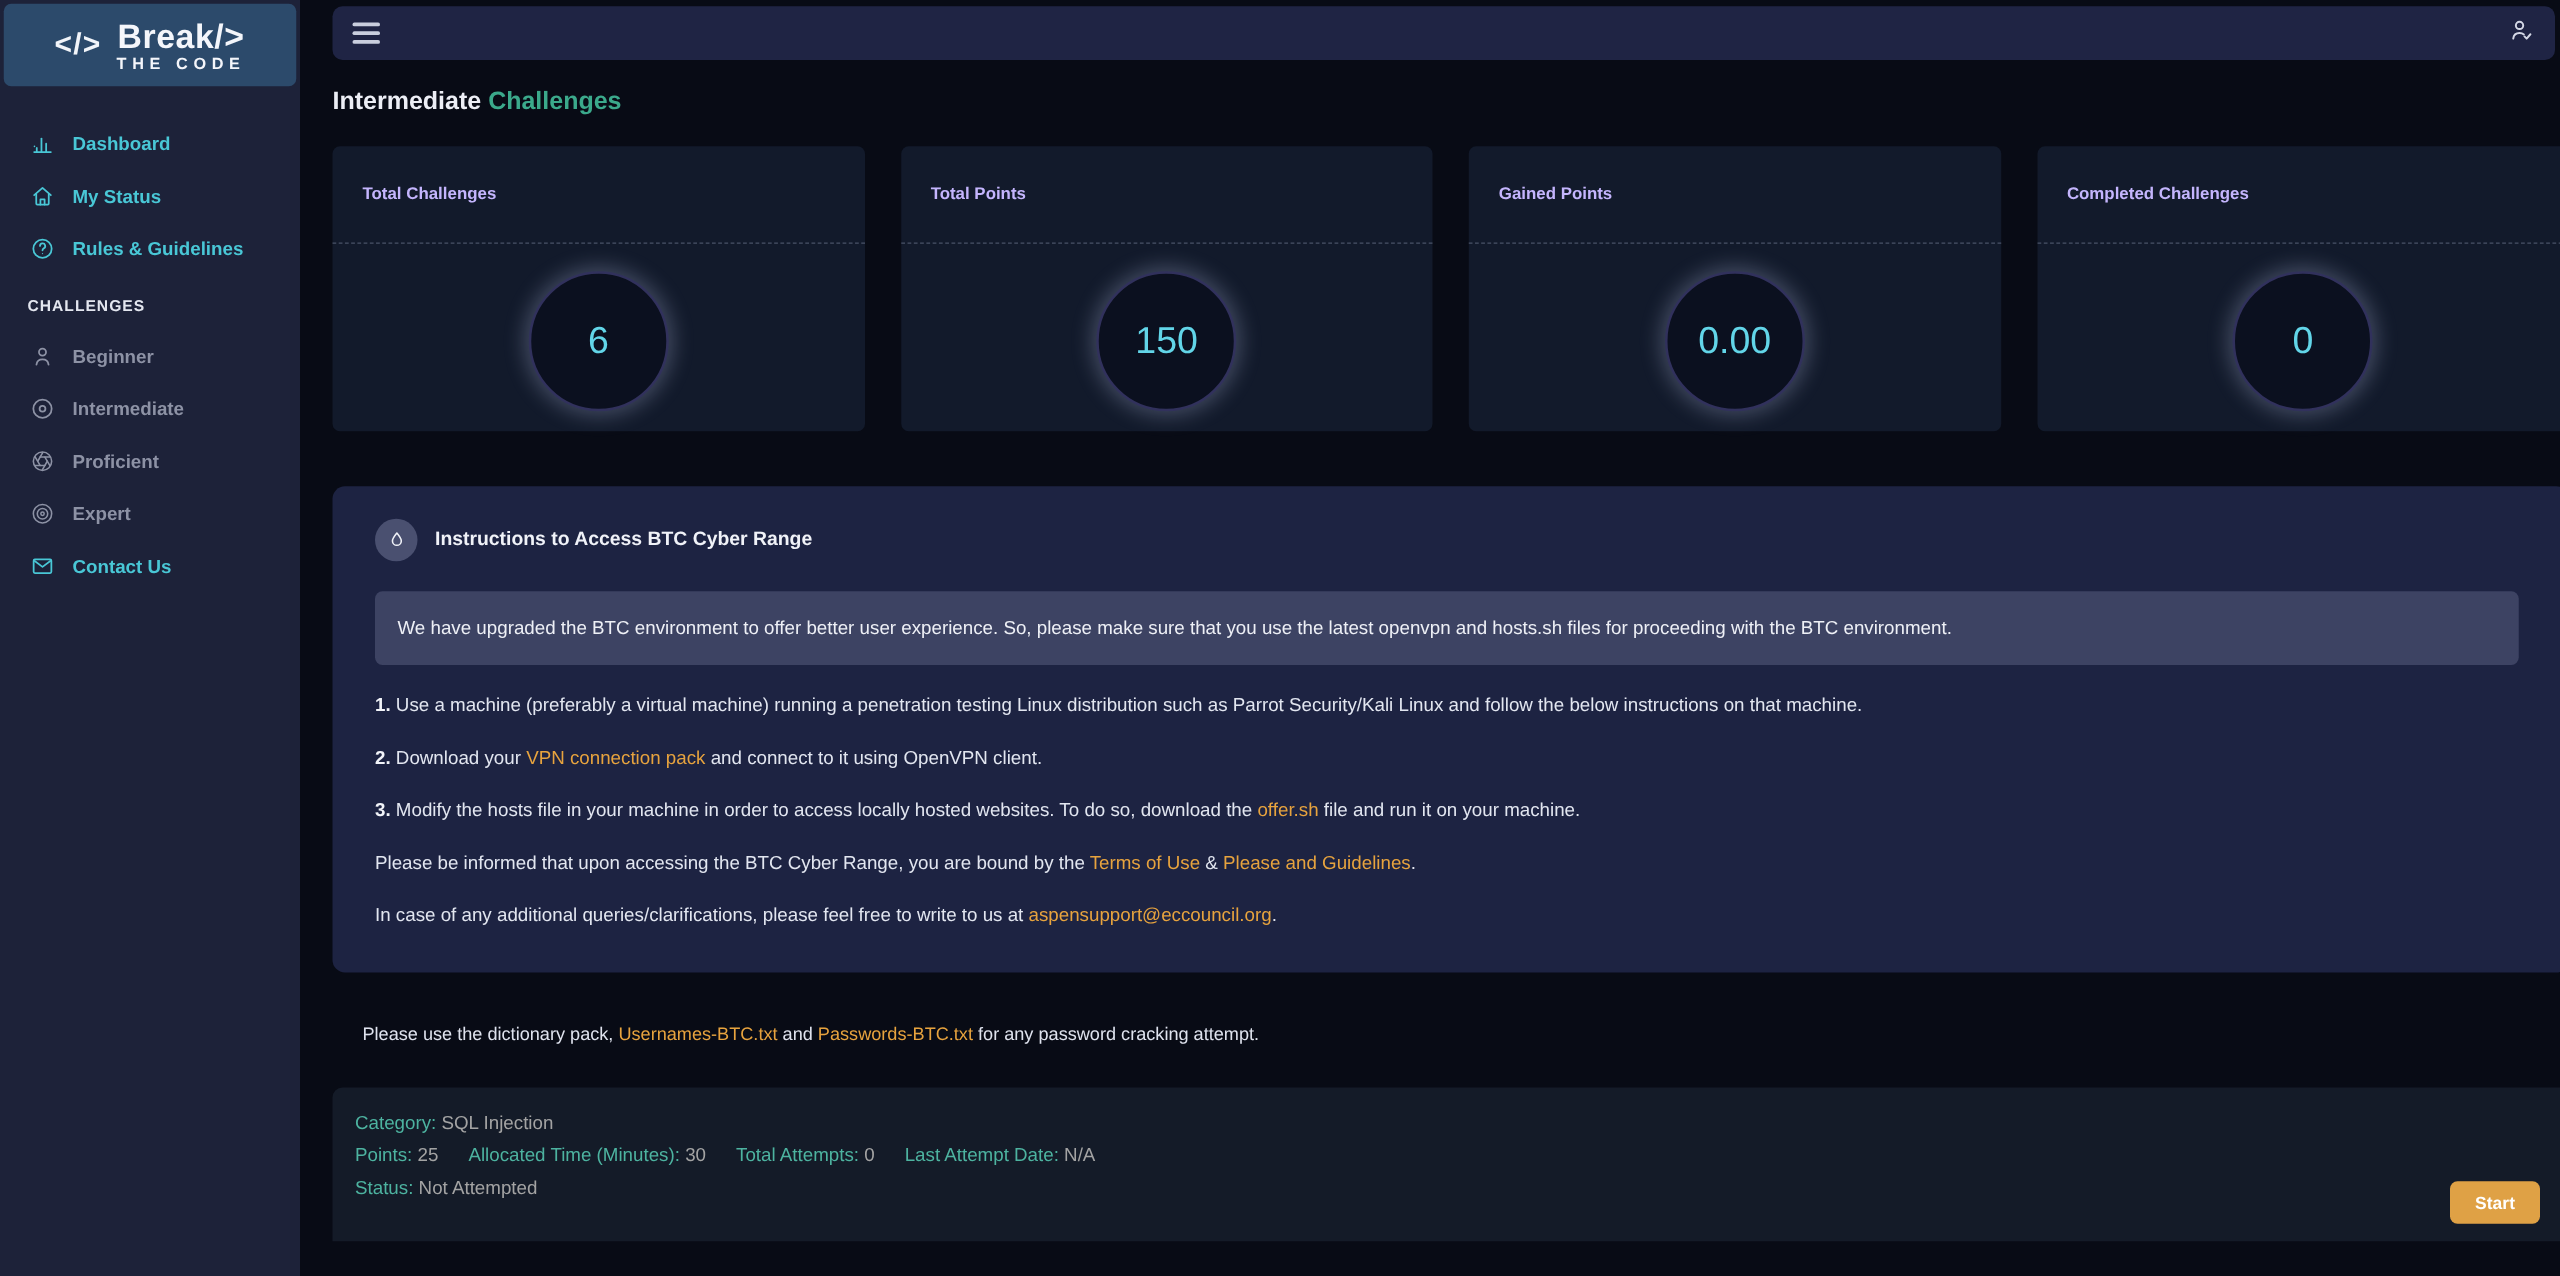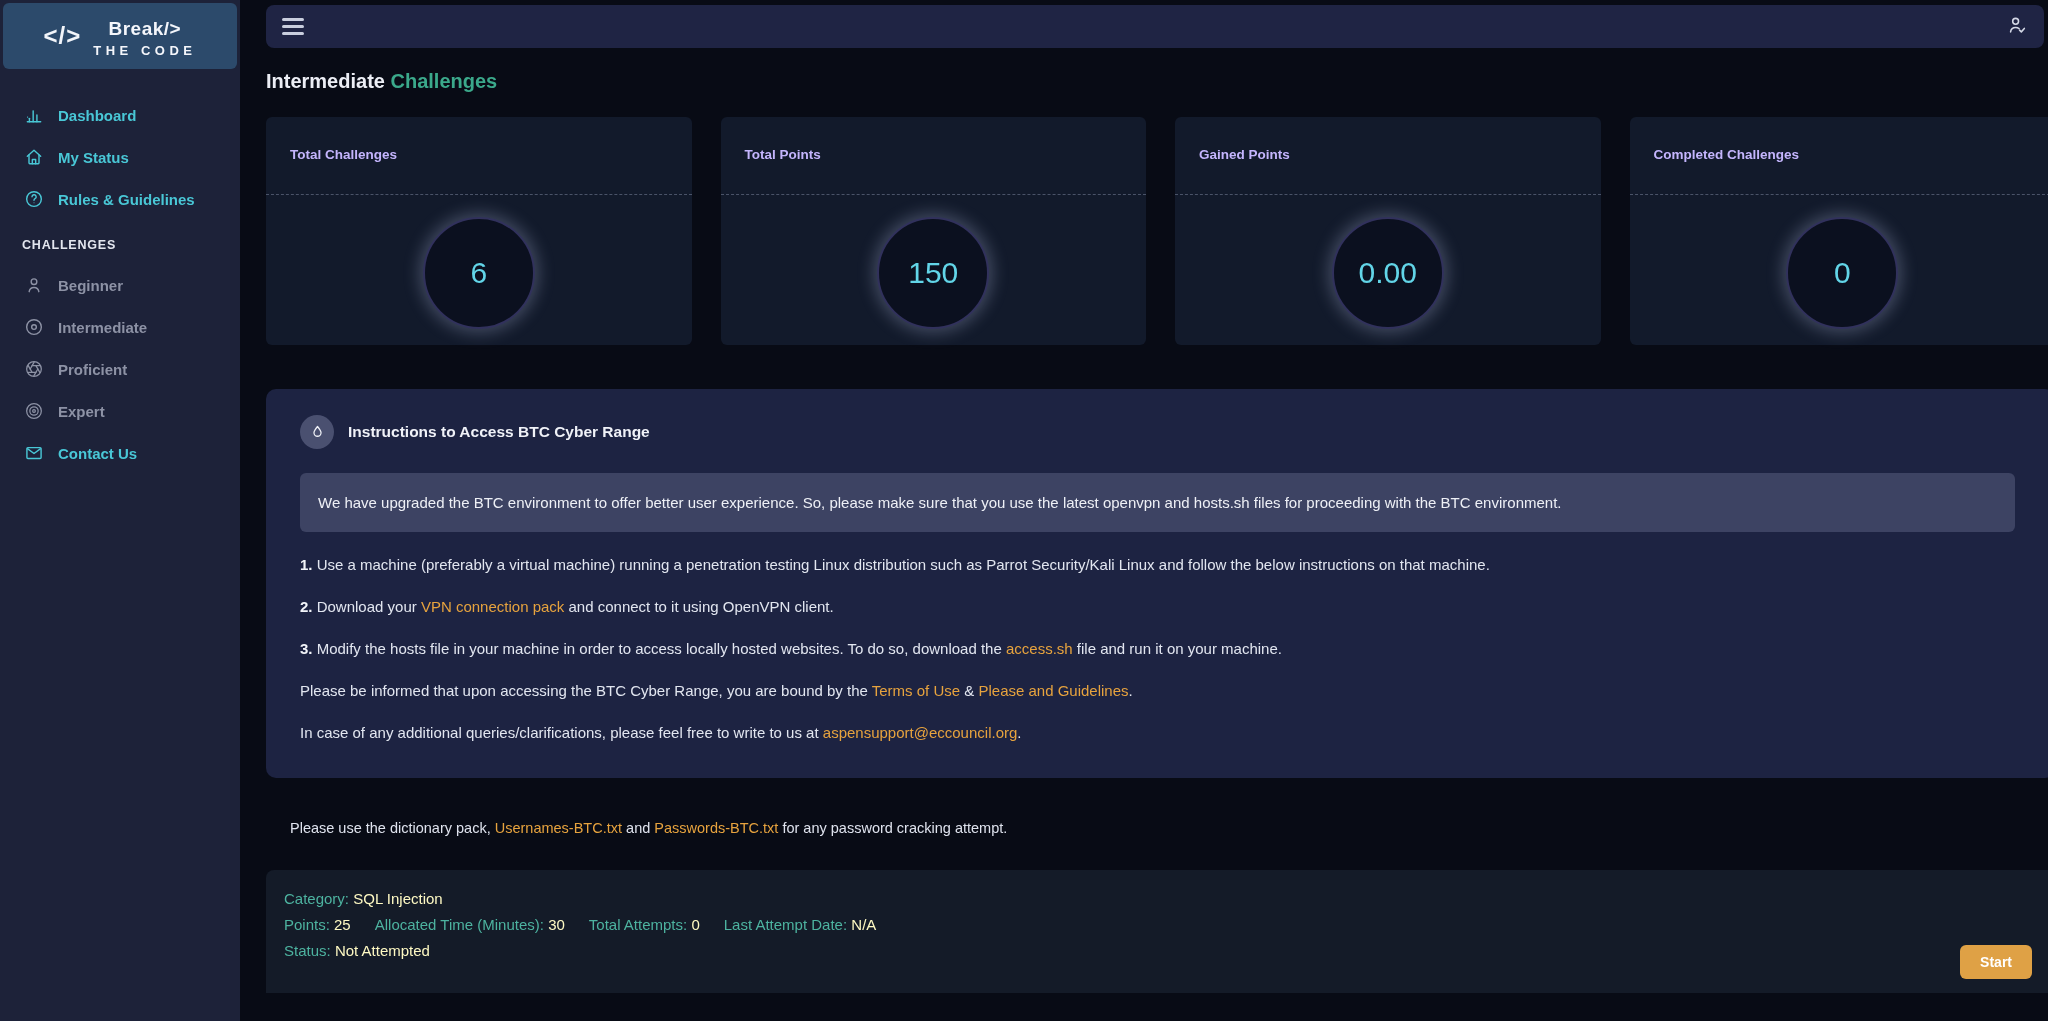--- a/index.html
+++ b/index.html
@@ -16,21 +16,21 @@
     background:#1d2239;
   }
   .logo-box {
     margin:3px; height:66px; background:#2c4a6b; border-radius:6px;
     display:flex; align-items:center; justify-content:center; gap:12px;
   }
   .logo-code {
     font-size:24px; font-weight:700; color:#f2f5fa; letter-spacing:1px;
   }
   .logo-text { display:flex; flex-direction:column; align-items:center; }
-  .logo-line1 { font-size:19px; font-weight:700; color:#f4f6fb; line-height:28px; letter-spacing:0.5px;}
+  .logo-line1 { font-size:27px; font-weight:700; color:#f4f6fb; line-height:28px; letter-spacing:0.5px;}
   .logo-line2 { font-size:13px; font-weight:700; color:#f4f6fb; letter-spacing:4.5px; }
   .nav { padding-top:22px; }
   .nav-item {
     display:flex; align-items:center; gap:14px;
     height:42px; padding-left:24px; cursor:pointer;
     font-size:15px; font-weight:600;
   }
   .nav-item.accent { color:#49c7d6; }
   .nav-item.muted  { color:#8d92a5; }
   .nav-item svg { width:20px; height:20px; flex:0 0 20px; }
@@ -90,21 +90,21 @@
   .o-link { color:#e7a33e; cursor:pointer; text-decoration:none; }
   
   .dict-note { margin-top:42px; padding-left:24px; font-size:14.5px; color:#dfe3ee; }
   
   .challenge-card {
     margin-top:34px; background:#141b28; border-radius:8px 8px 0 0;
     padding:16px 20px 0 18px; height:123px; position:relative;
   }
   .ch-line { font-size:15px; line-height:26px; }
   .ch-label { color:#4db3a0; }
-  .ch-value { color:#fef9c3; }
+  .ch-value { color:#a3a3a3; }
   .ch-meta { display:flex; gap:24px; }
   .start-btn {
     position:absolute; right:23px; bottom:14px;
     background:#dfa145; color:#ffffff; border:none; border-radius:6px;
     padding:9px 20px; font-size:14px; font-weight:600; cursor:pointer;
     font-family:"Liberation Sans", sans-serif;
   }
 </style>
 </head>
 <body>
@@ -264,21 +264,21 @@
 
     <div class="notice-box">We have upgraded the BTC environment to offer better user experience. So, please make sure that you use the latest openvpn and hosts.sh files for proceeding with the BTC environment.</div>
 
     <p class="step">
       <span class="num">1.</span><span> Use a machine (preferably a virtual machine) running a penetration testing Linux distribution such as Parrot Security/Kali Linux and follow the below instructions on that machine.</span><span class="o-link"></span><span></span>
     </p>
     <p class="step">
       <span class="num">2.</span><span> Download your </span><span class="o-link">VPN connection pack</span><span> and connect to it using OpenVPN client.</span>
     </p>
     <p class="step">
-      <span class="num">3.</span><span> Modify the hosts file in your machine in order to access locally hosted websites. To do so, download the </span><span class="o-link">access.sh</span><span> file and run it on your machine.</span>
+      <span class="num">3.</span><span> Modify the hosts file in your machine in order to access locally hosted websites. To do so, download the </span><span class="o-link">offer.sh</span><span> file and run it on your machine.</span>
     </p>
     <p class="step">
       <span>Please be informed that upon accessing the BTC Cyber Range, you are bound by the </span><span class="o-link">Terms of Use</span><span> &amp; </span><span class="o-link">Please and Guidelines</span><span>.</span>
     </p>
     <p class="step">
       <span>In case of any additional queries/clarifications, please feel free to write to us at </span><span class="o-link">aspensupport@eccouncil.org</span><span>.</span>
     </p>
   </section>
 
   <p class="dict-note">

